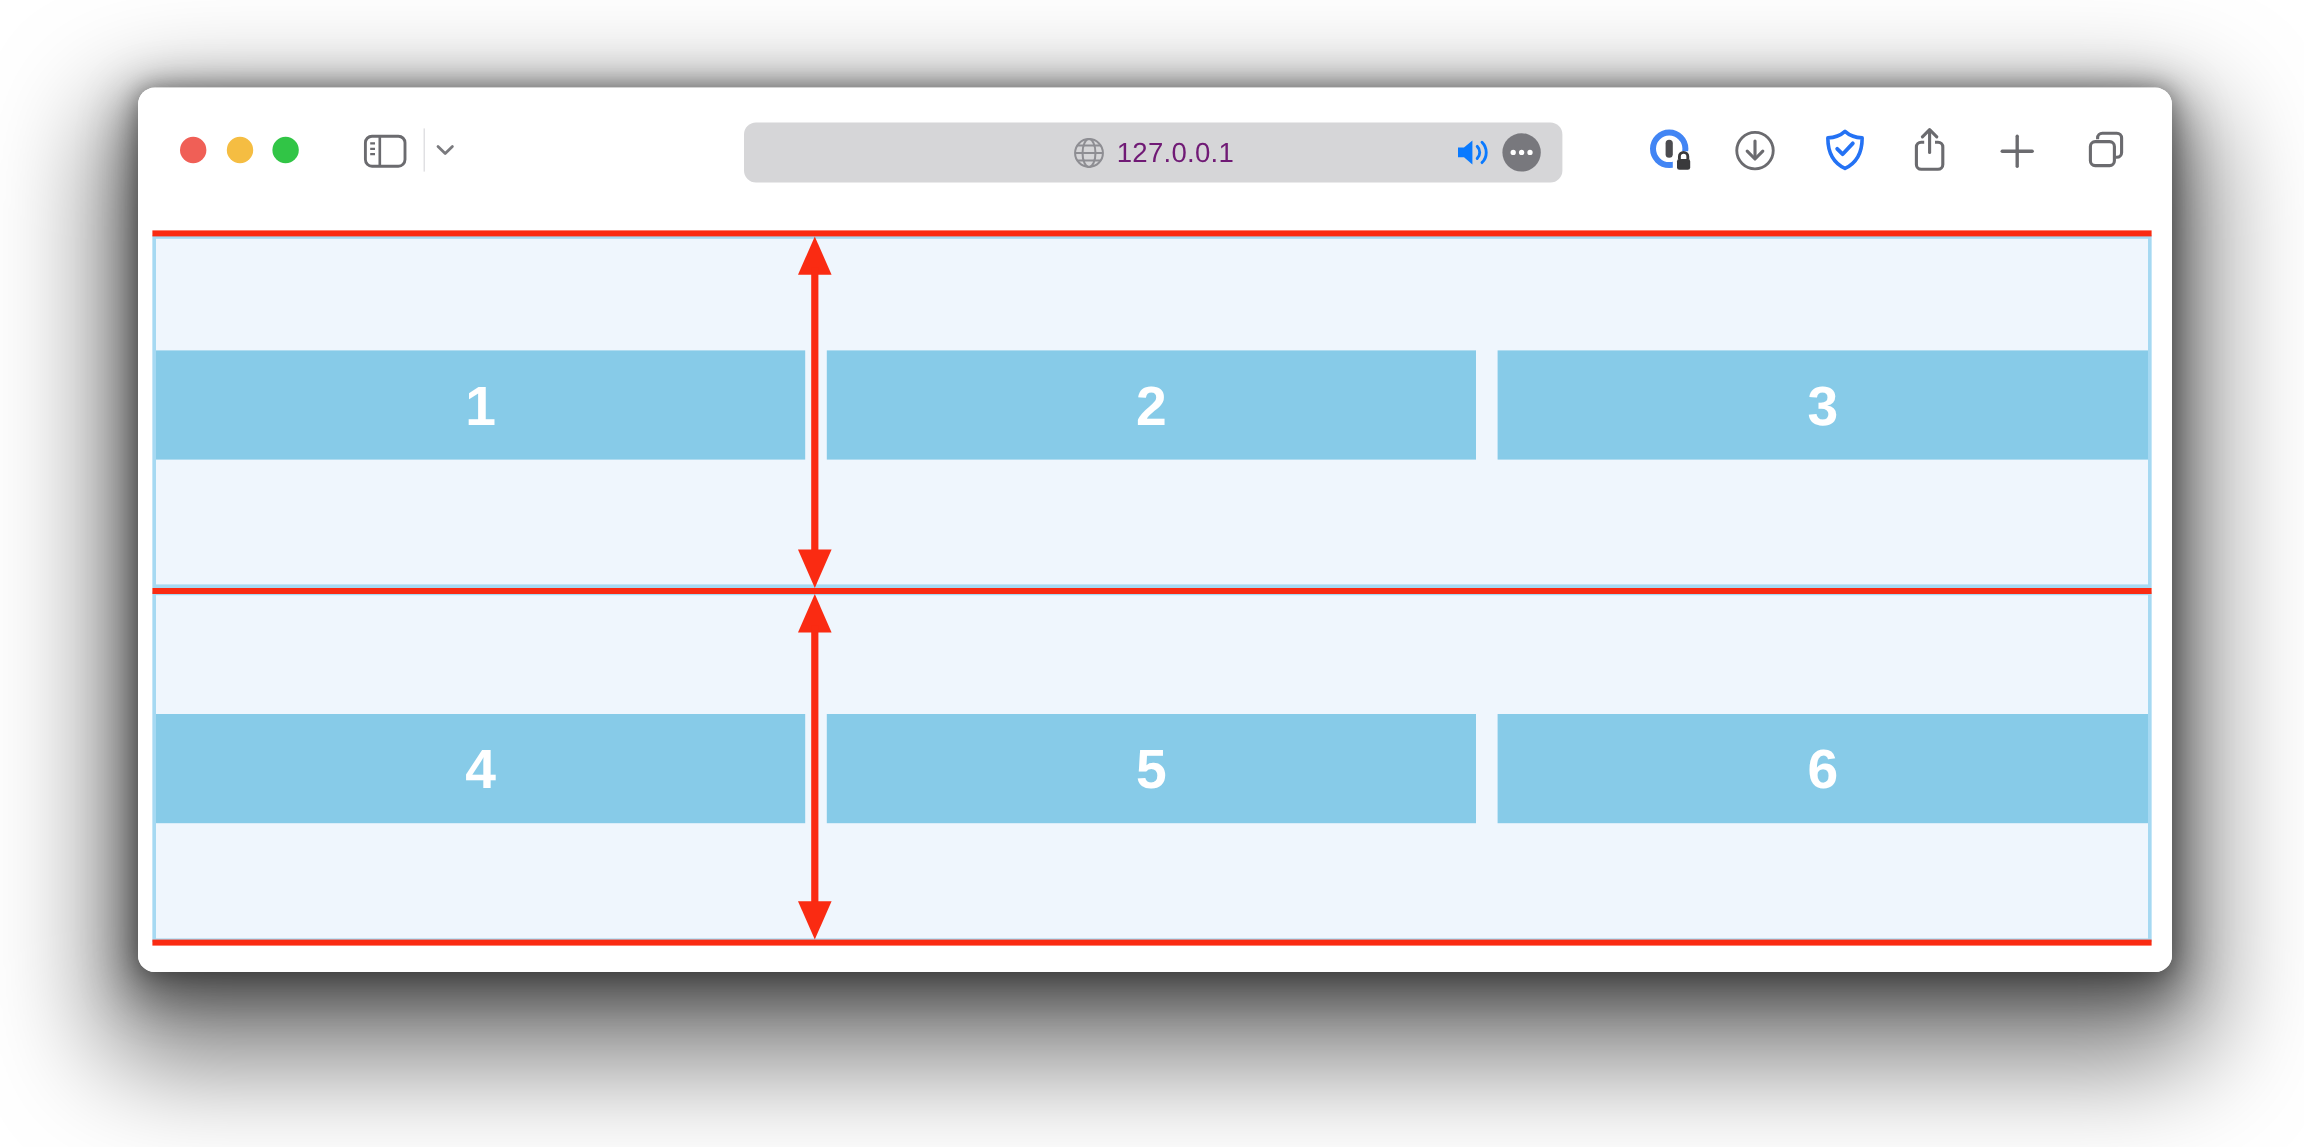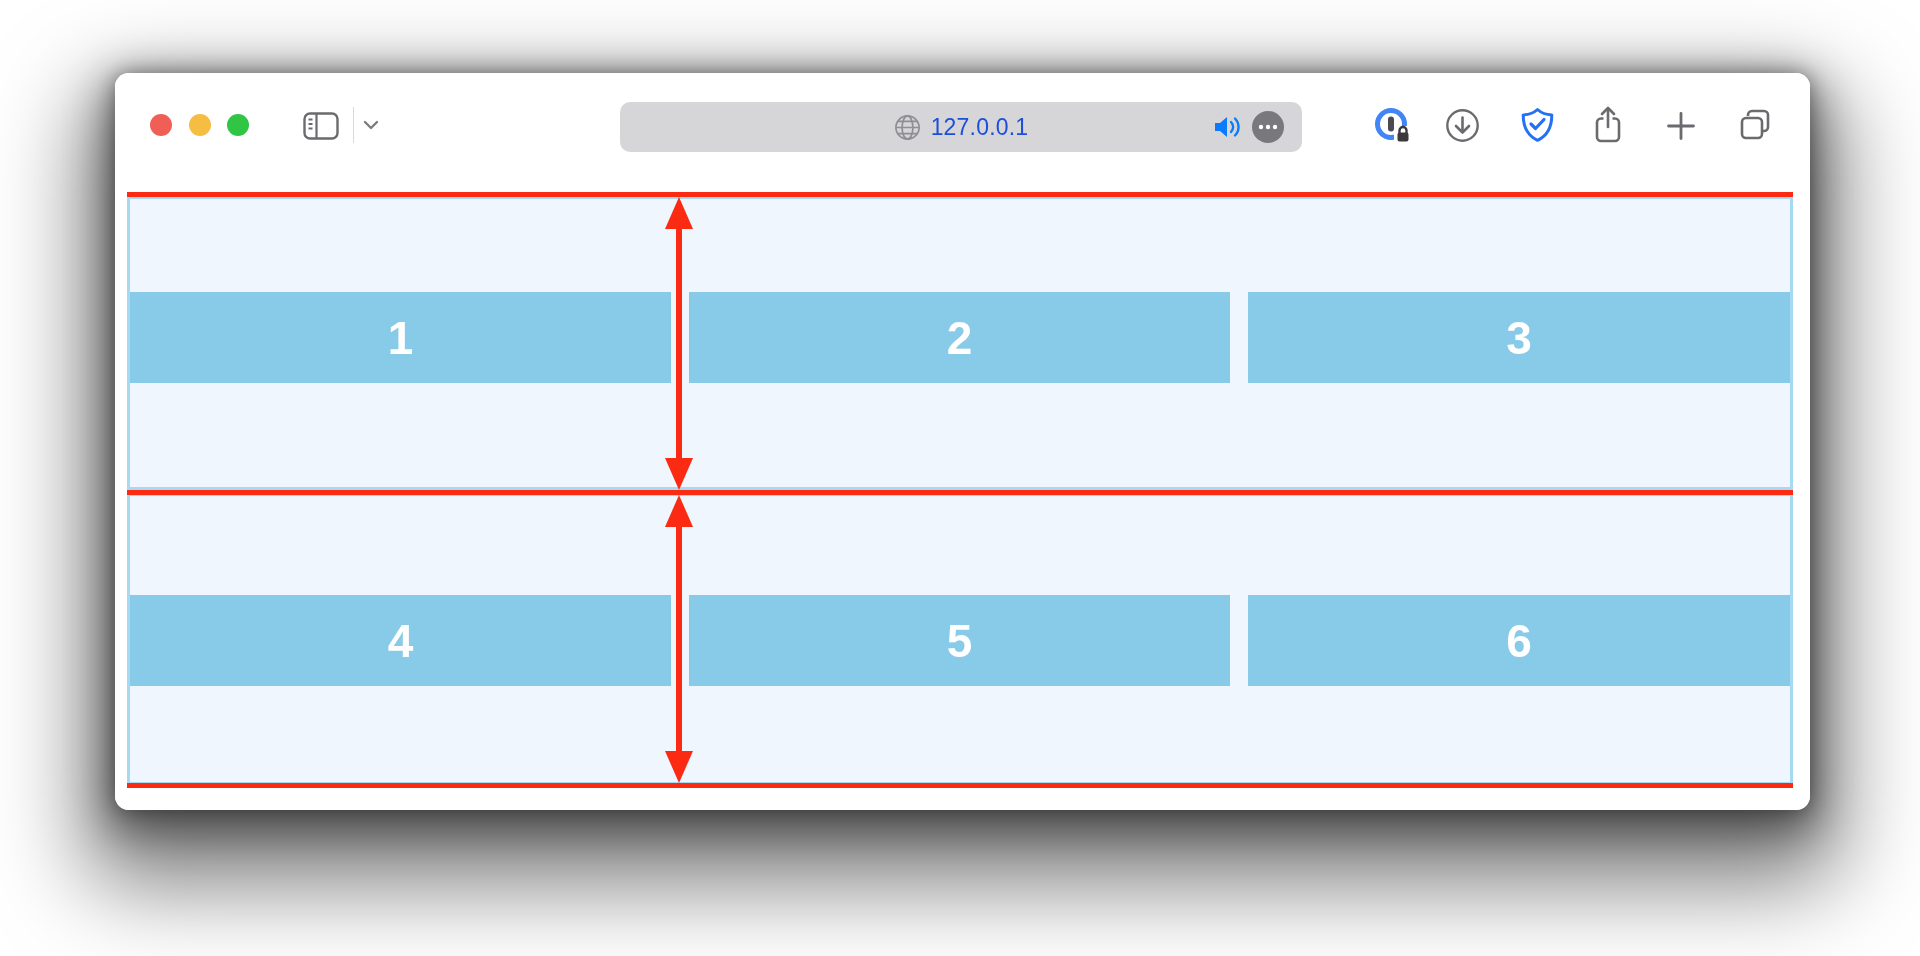--- a/index.html
+++ b/index.html
@@ -26,21 +26,21 @@
 
   .tb-icon { position: absolute; display: flex; align-items: center; justify-content: center; }
   .sep { position: absolute; left: 238px; top: 34px; width: 1px; height: 36px; background: #d9d9dc; }
 
   .urlbar {
     position: absolute; left: 505px; top: 29px; width: 682px; height: 50px;
     background: #d6d6d8; border-radius: 10px;
     display: flex; align-items: center; justify-content: center;
   }
   .url-center { display: flex; align-items: center; gap: 10px; }
-  .url-text { font-size: 23px; color: #1d4ed8; letter-spacing: 0.2px; }
+  .url-text { font-size: 23px; color: #701a75; letter-spacing: 0.2px; }
   .url-right { position: absolute; right: 0; top: 0; height: 50px; display: flex; align-items: center; gap: 9px; padding-right: 18px; }
   .menu-badge { width: 32px; height: 32px; border-radius: 50%; background: #78787d;
                 display: flex; align-items: center; justify-content: center; }
 
   
   .page { position: absolute; left: 0; top: 87px; width: 100%; height: 650px; background: #ffffff; }
 
   .flex-container {
     position: absolute; left: 12px; width: 1666px;
     background: #EFF6FD; border: 3px solid #A6D9F2;

